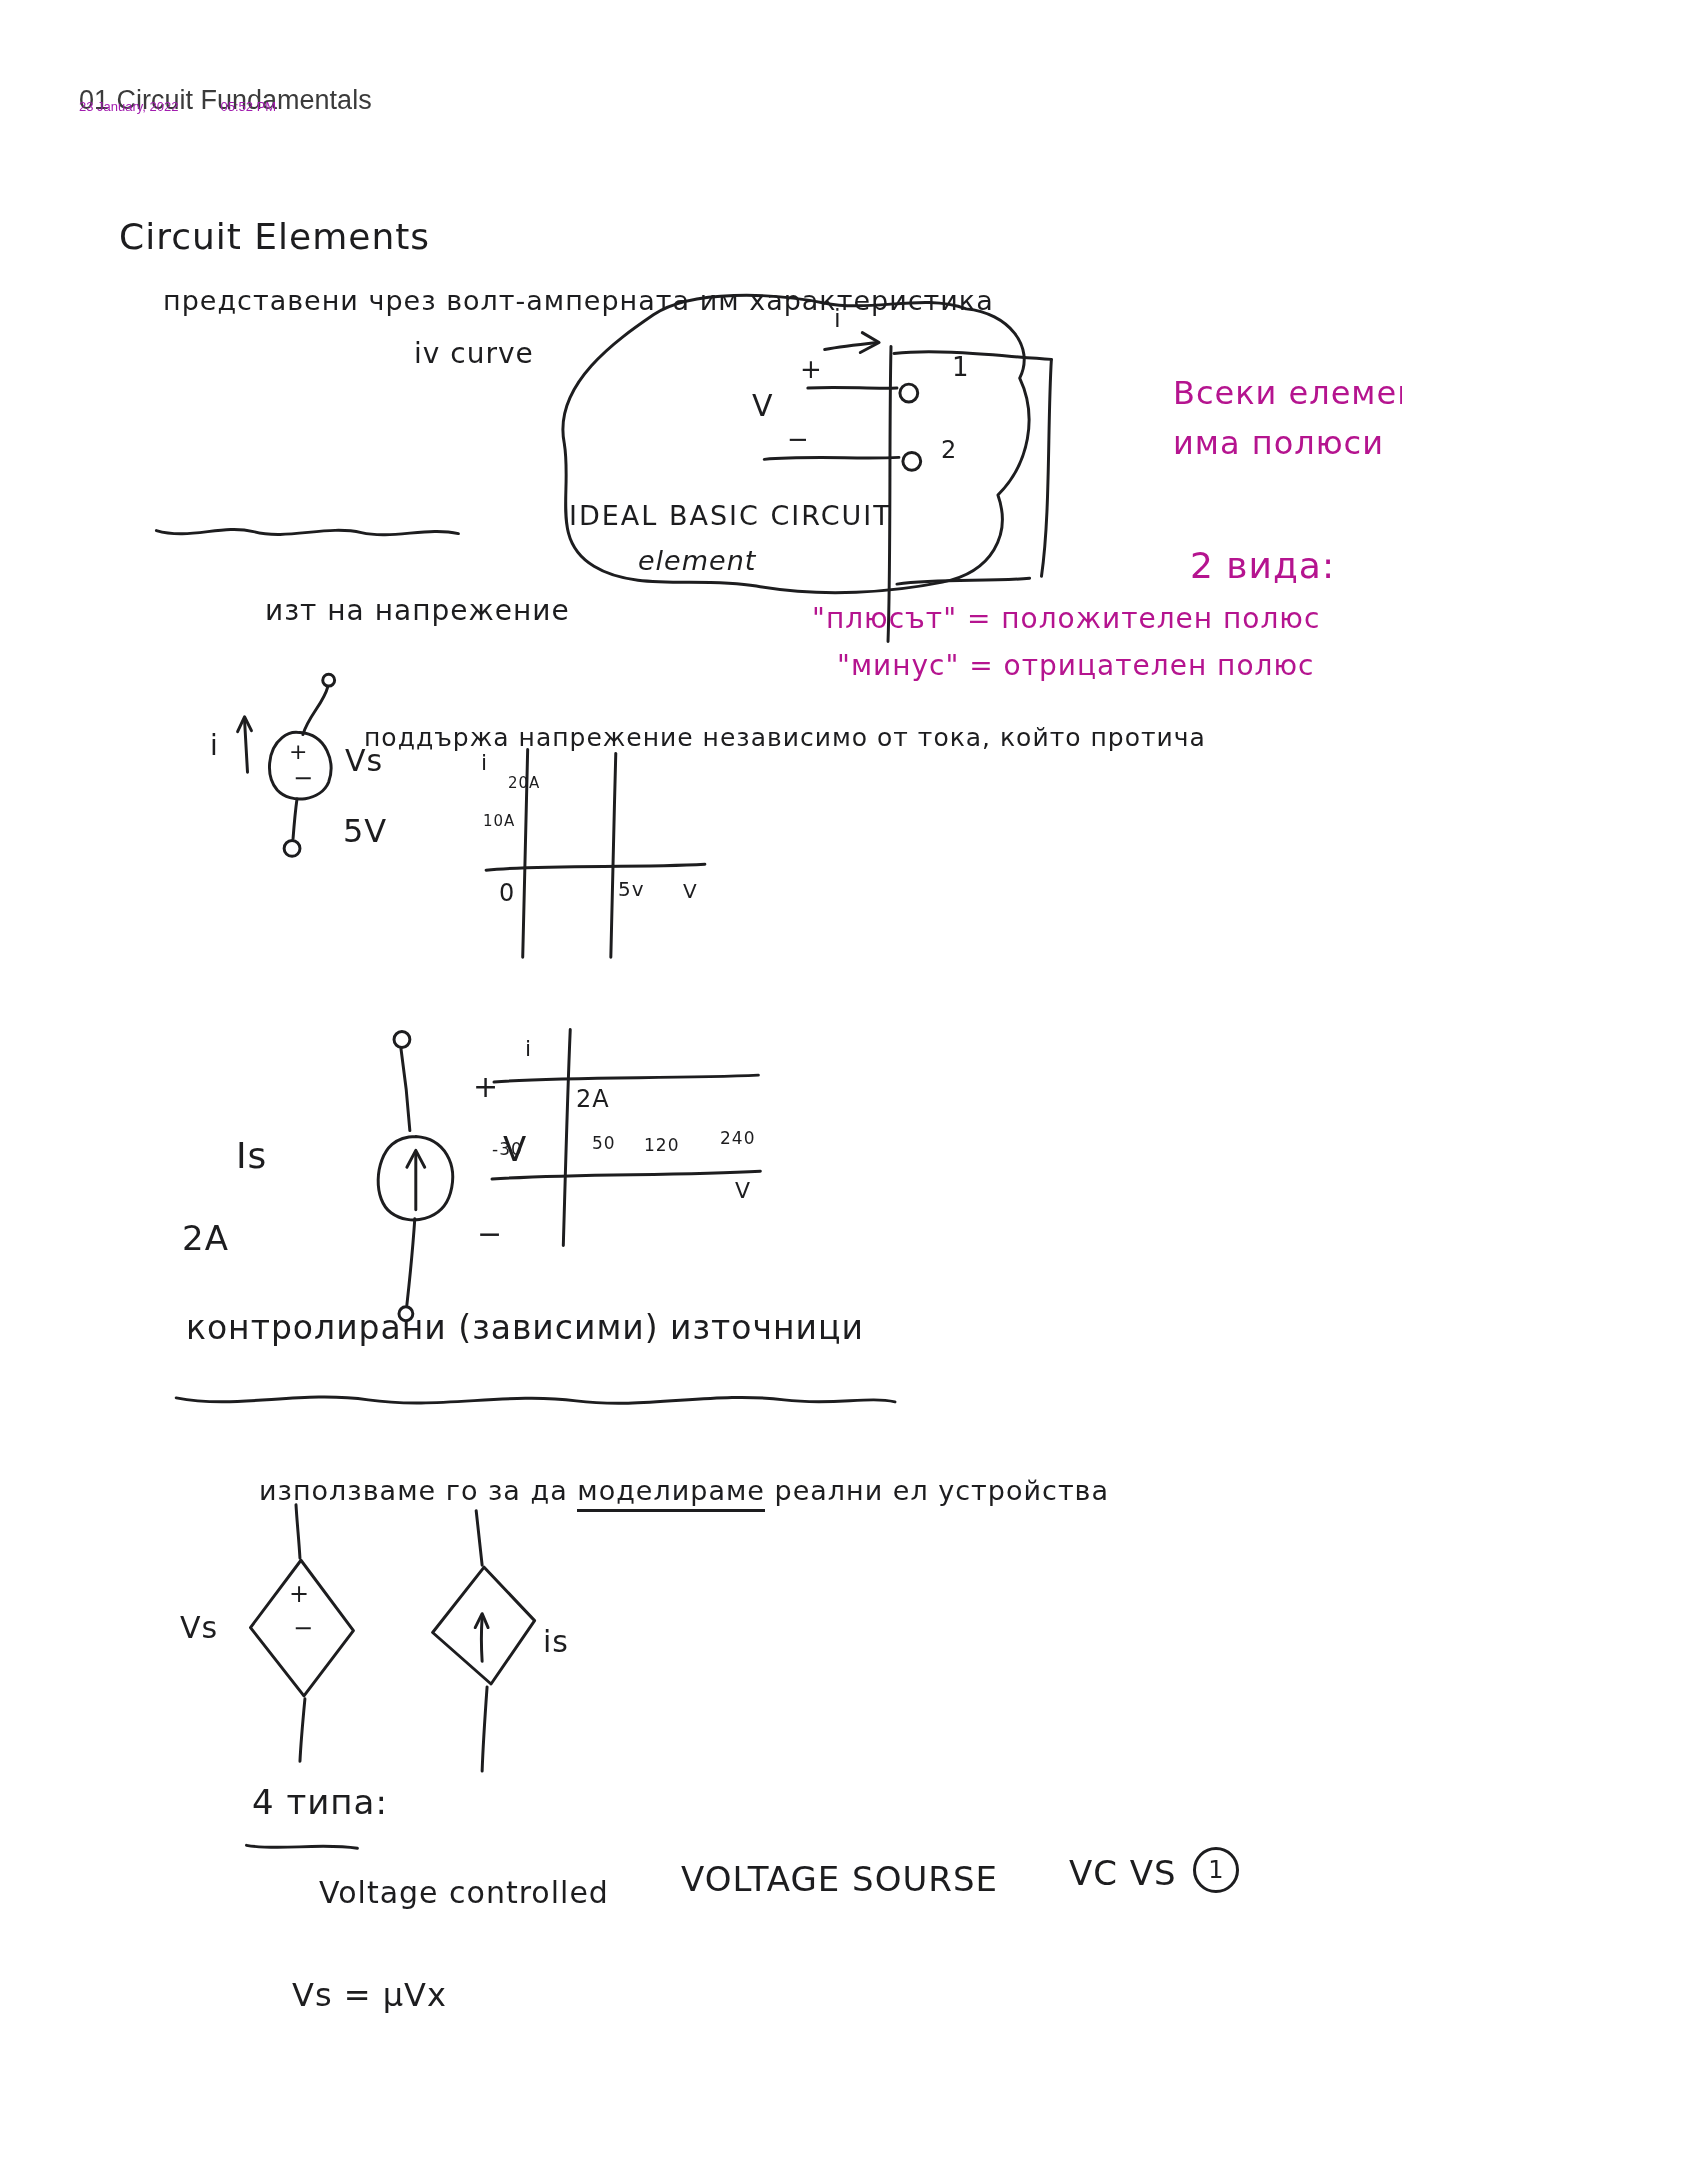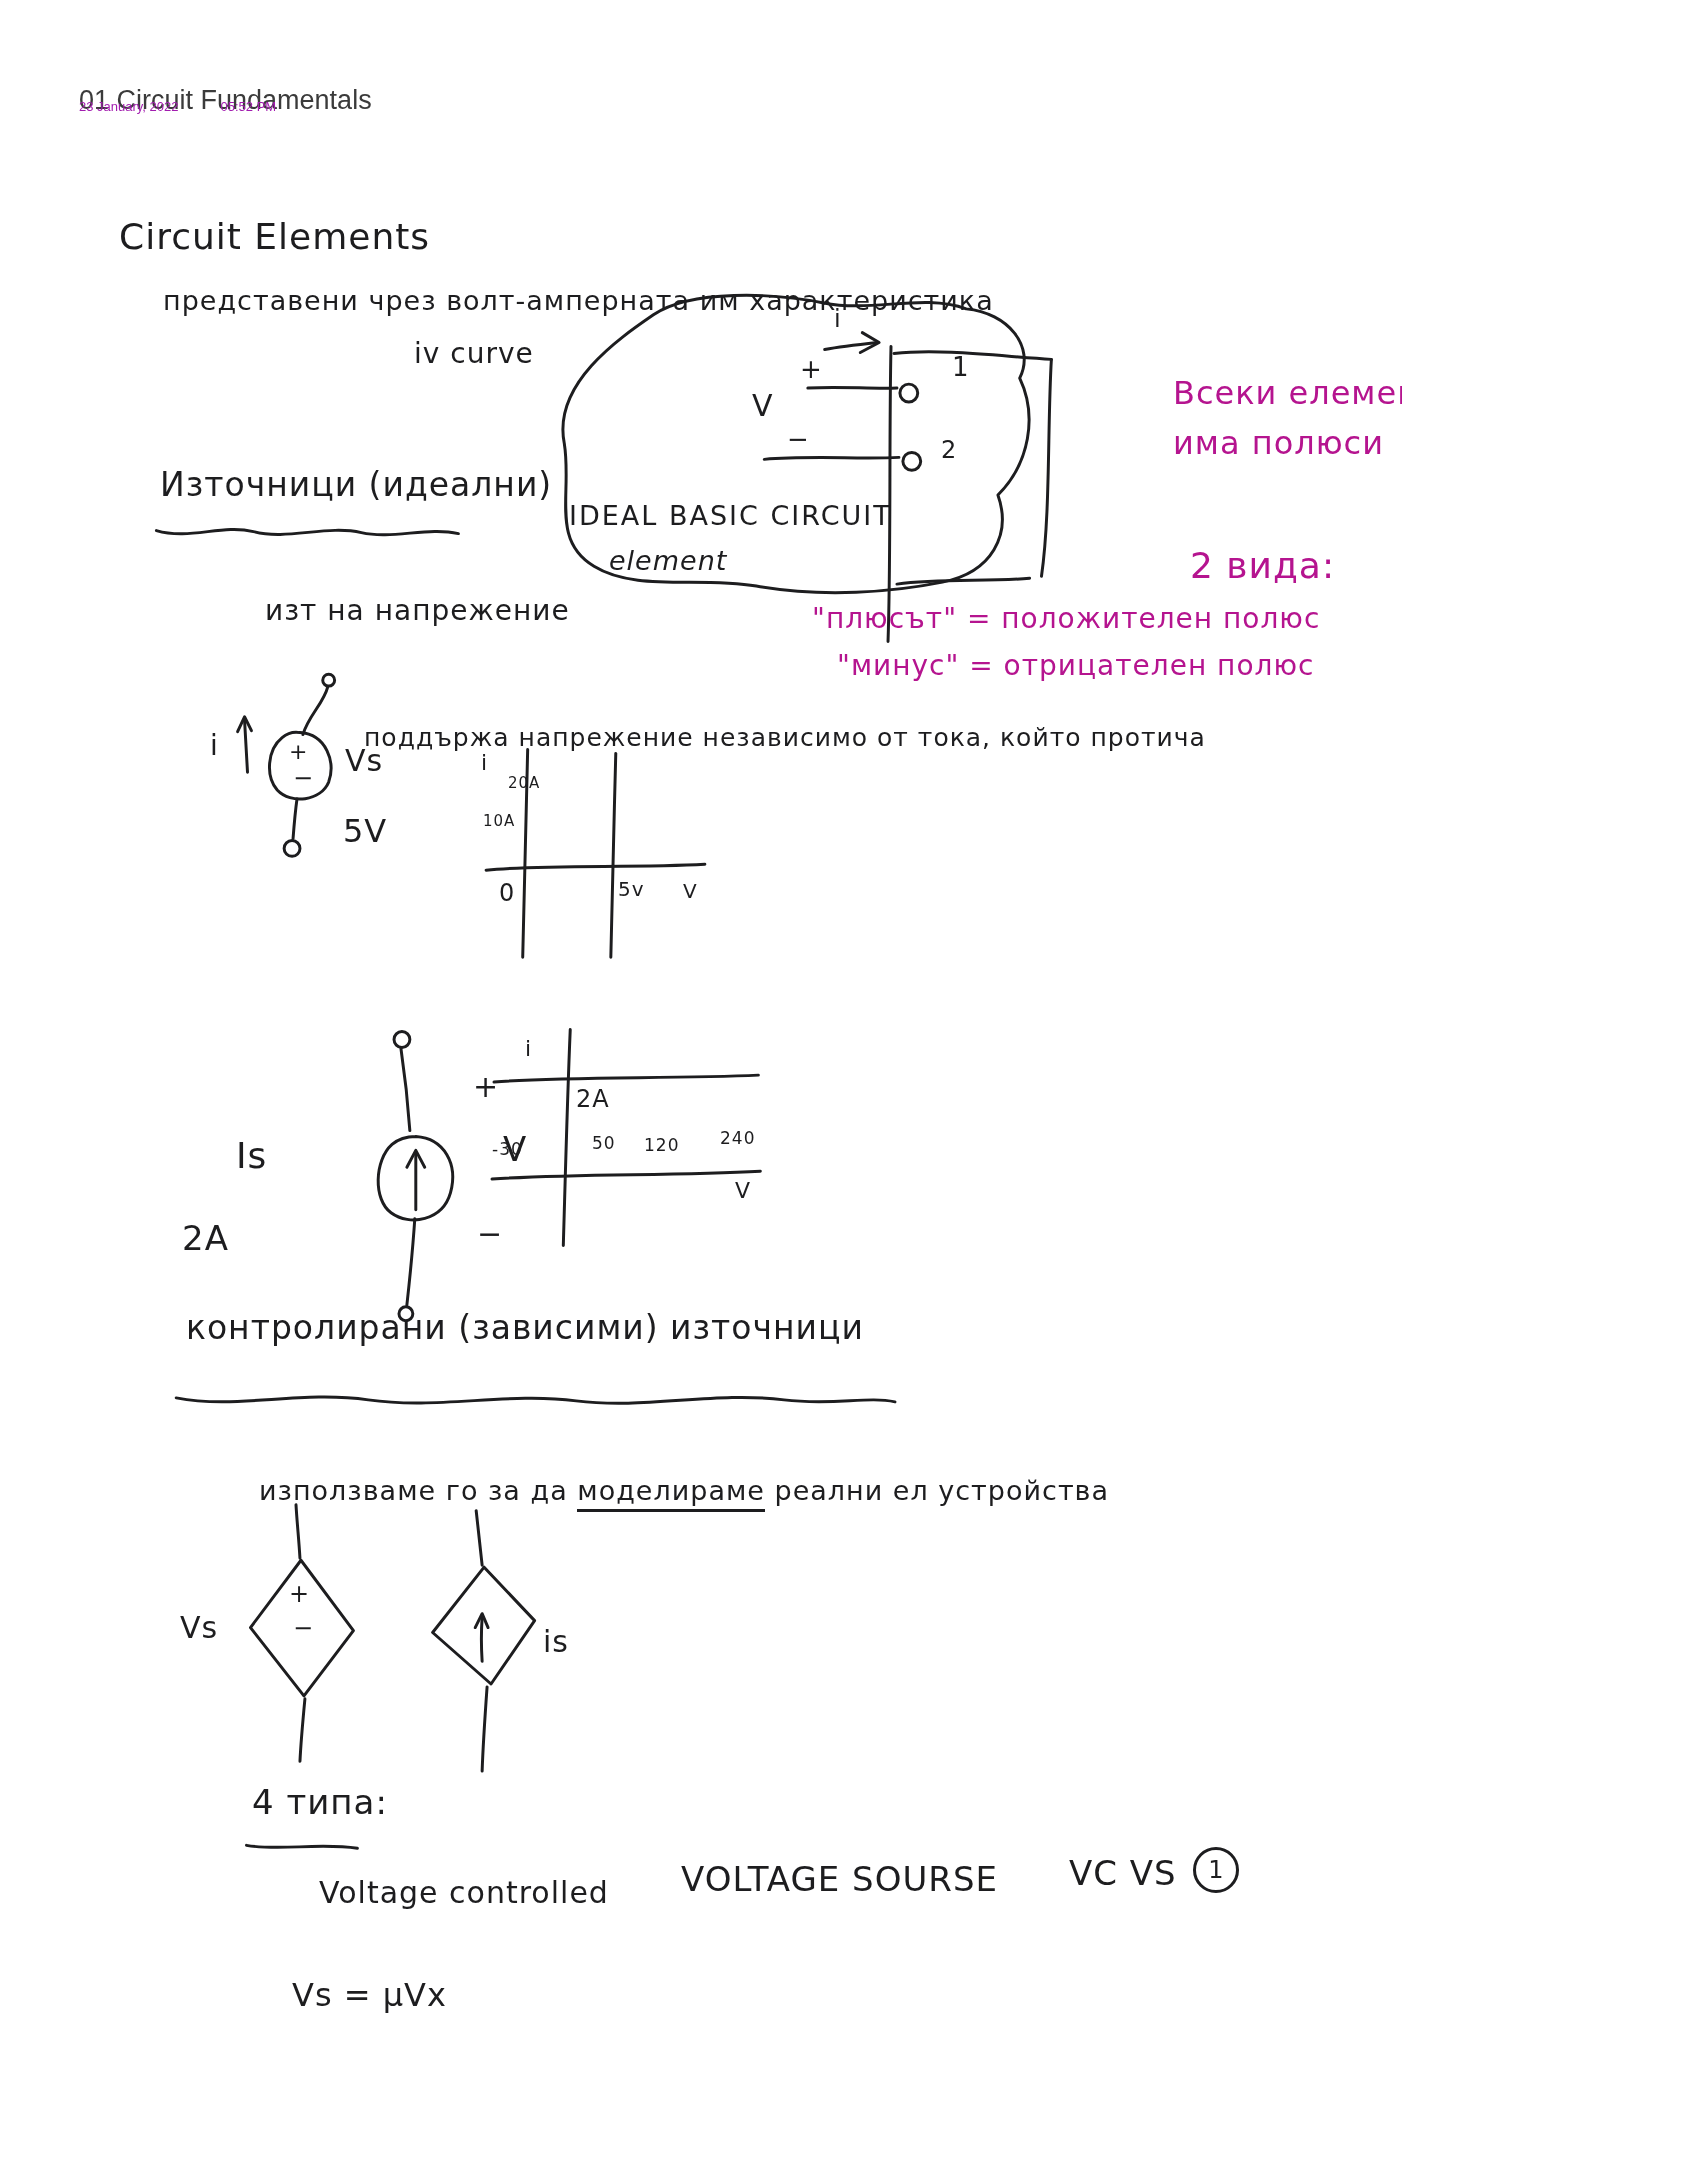--- a/index.html
+++ b/index.html
@@ -91,26 +91,25 @@
     <g>
       <path d="M158,536 C192,546 224,529 256,537 C290,546 330,530 365,538 C396,545 432,532 463,539"></path>
       <path d="M178,1412 C240,1424 302,1404 372,1414 C442,1424 512,1406 582,1415 C652,1424 722,1405 792,1414 C842,1420 876,1410 904,1416"></path>
       <path d="M249,1864 C282,1870 322,1861 361,1867"></path>
     </g>
   </svg>
 
   <span class="t" style="left:119px;top:216px;font-size:36px;">Circuit Elements</span>
   <span class="t" style="left:163px;top:285px;font-size:27px;">представени чрез  волт-амперната им характеристика</span>
   <span class="t" style="left:414px;top:337px;font-size:28px;">iv curve</span>
-  <span class="t" style="left:160px;top:465px;font-size:33px;">Източници (идеални)</span>
   <span class="t" style="left:265px;top:594px;font-size:28px;">изт на напрежение</span>
   <span class="t" style="left:364px;top:683px;font-size:25px;margin-top:40px;">поддържа напрежение независимо от тока, който протича</span>
 
   <span class="t" style="left:569px;top:500px;font-size:27px;letter-spacing:2px;">IDEAL BASIC CIRCUIT</span>
-  <span class="t" style="left:609px;top:545px;font-size:27px;font-style:italic;">element</span>
+  <span class="t" style="left:638px;top:545px;font-size:27px;font-style:italic;">element</span>
   <span class="t" style="left:834px;top:305px;font-size:24px;">i</span>
   <span class="t" style="left:800px;top:354px;font-size:26px;">+</span>
   <span class="t" style="left:752px;top:388px;font-size:30px;">V</span>
   <span class="t" style="left:787px;top:424px;font-size:26px;">−</span>
   <span class="t" style="left:952px;top:352px;font-size:26px;">1</span>
   <span class="t" style="left:941px;top:436px;font-size:24px;">2</span>
 
   <span class="t mag" style="left:1173px;top:374px;font-size:32px;">Всеки елемент</span>
   <span class="t mag" style="left:1173px;top:424px;font-size:32px;">има полюси</span>
   <span class="t mag" style="left:1190px;top:545px;font-size:36px;">2 вида:</span>

